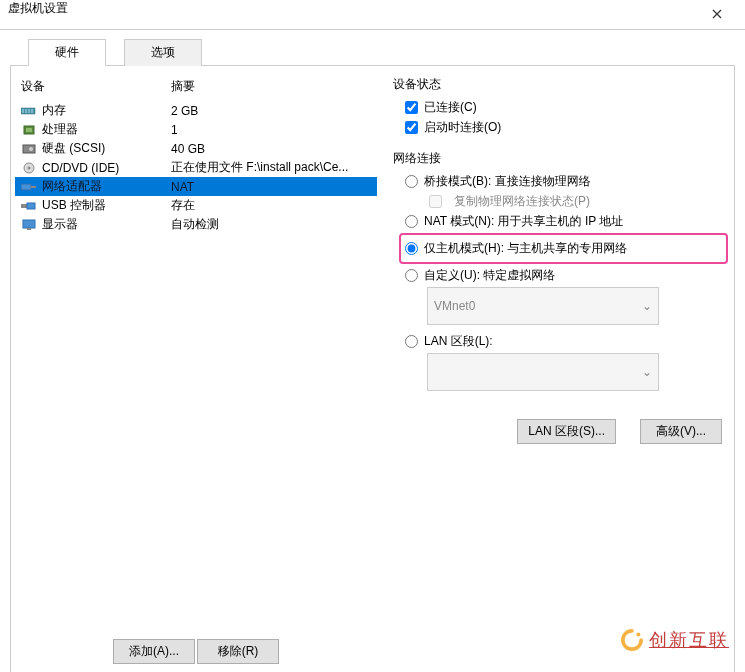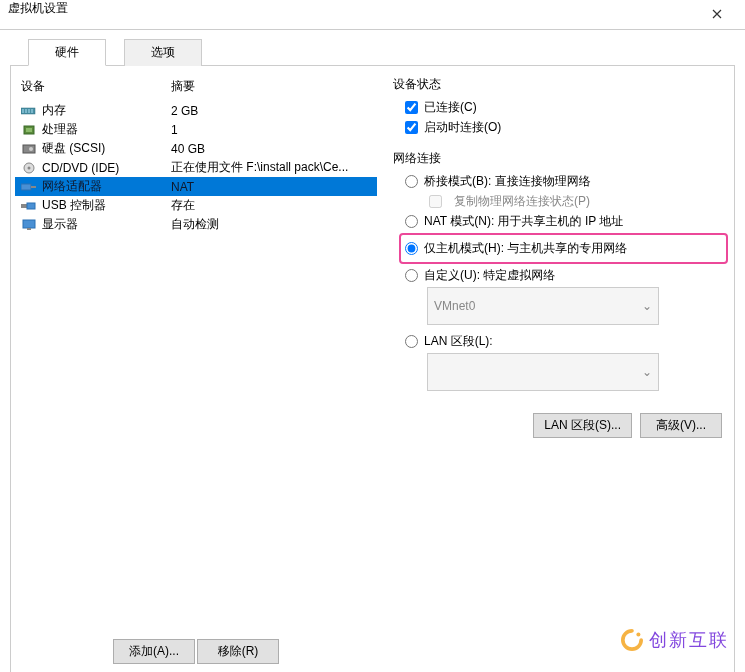--- a/index.html
+++ b/index.html
@@ -42,25 +42,25 @@
 .chk, .radio-row { display: flex; align-items: center; gap: 6px; margin: 3px 0; font-size: 12px; }
 .chk input, .radio-row input { margin: 0; }
 .sub { padding-left: 24px; color: #888; }
 .sub input { margin-right: 6px; }
 
 .highlight-box { border: 2px solid #ec4899; border-radius: 4px; padding: 2px 4px; margin: 2px -6px 2px -6px; }
 
 .combo { width: 232px; height: 38px; border: 1px solid #ccc; background: #f5f5f5; color: #888; padding: 2px 6px; display: flex; align-items: center; justify-content: space-between; margin: 3px 0 8px 22px; font-size: 12px; }
 .combo .arrow { color: #888; }
 
-.right-buttons { display: flex; justify-content: flex-end; gap: 8px; margin-top: 22px; }
+.right-buttons { display: flex; justify-content: flex-end; gap: 24px; margin-top: 28px; }
 
 .watermark { position: absolute; bottom: 20px; right: 16px; display: flex; align-items: center; gap: 6px; opacity: 0.85; z-index: 10; }
 .watermark-logo { width: 22px; height: 22px; }
-.watermark-text { color: #6d28d9; font-size: 18px; font-weight: 500; letter-spacing: 2px; }
+.watermark-text { color: #b91c1c; font-size: 18px; font-weight: 500; letter-spacing: 2px; text-decoration: underline; }
 </style>
 </head>
 <body>
 
 <div class="titlebar">
   <span>虚拟机设置</span>
   <div class="titlebar-close">
     <svg viewBox="0 0 10 10">
         <path d="M1 1 L9 9 M9 1 L1 9" stroke="#333" stroke-width="1.2"></path>
       </svg>

